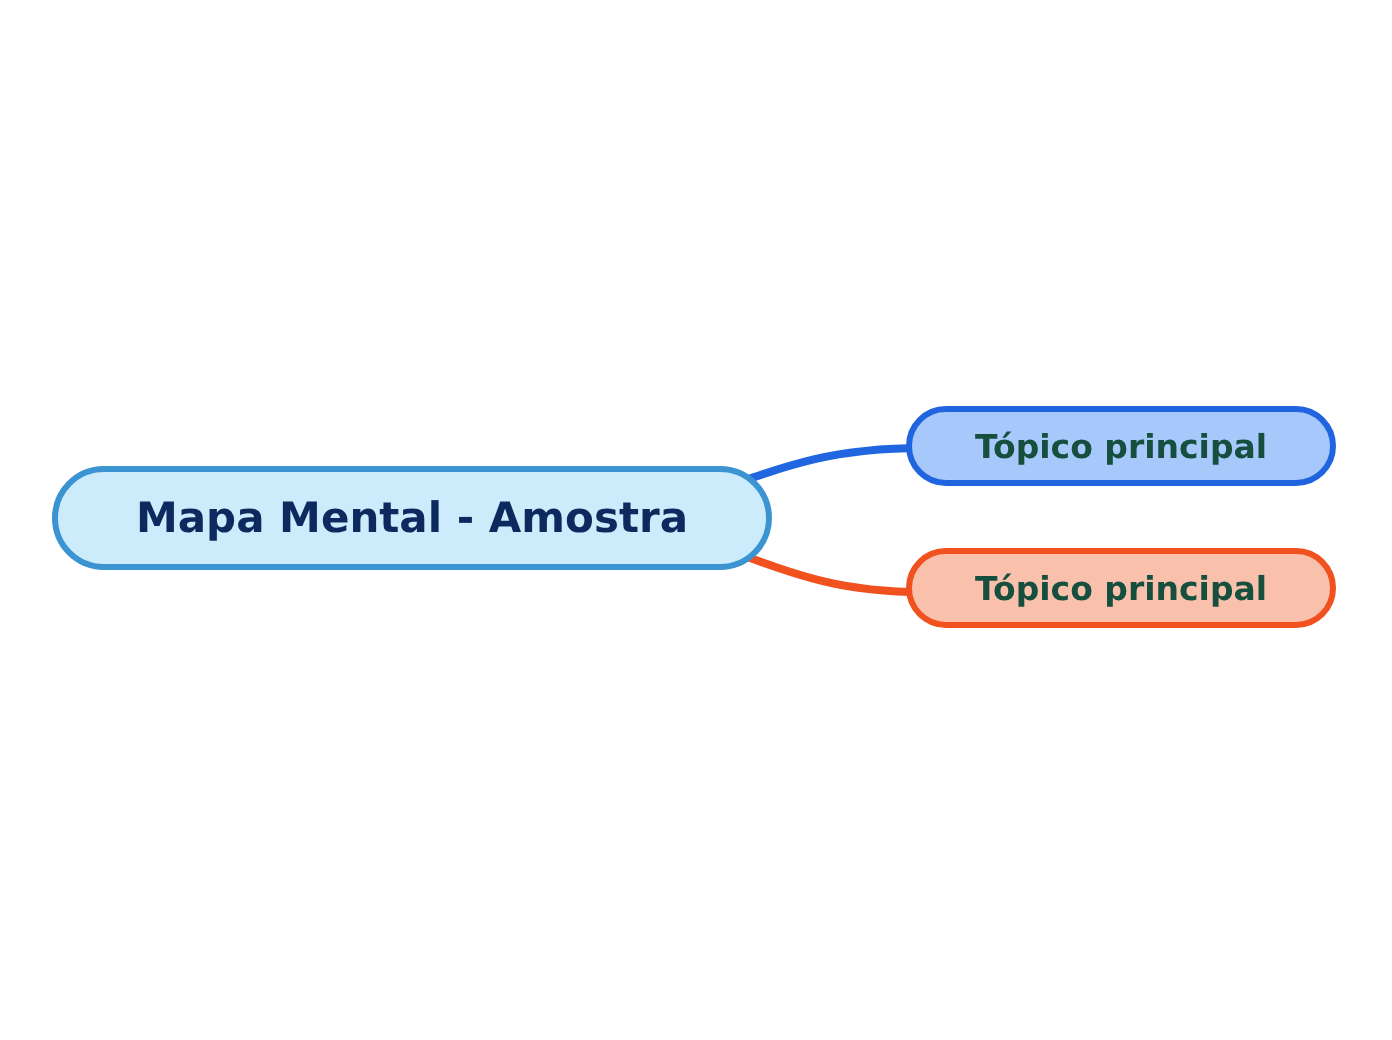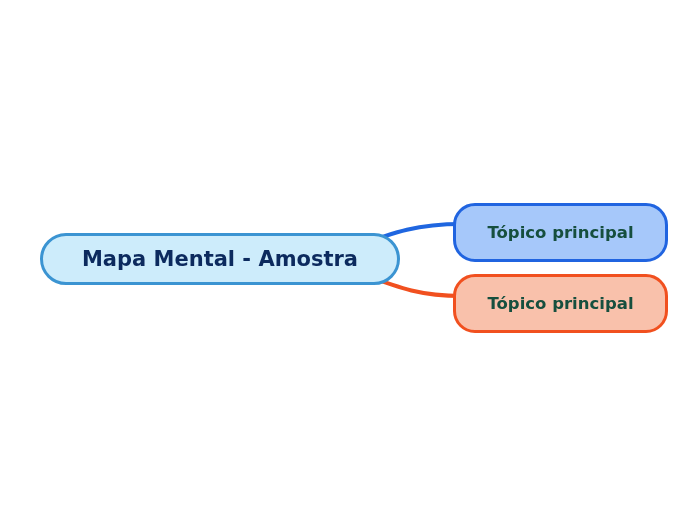--- a/index.html
+++ b/index.html
@@ -33,33 +33,33 @@
     box-sizing: border-box;
     display: flex;
     align-items: center;
     justify-content: center;
     border-style: solid;
     z-index: 2;
     cursor: pointer;
     white-space: nowrap;
   }
   .node-root {
-    left: 40px;
+    left: 26px;
     top: 233px;
     width: 360px;
     height: 52px;
     border-width: 3px;
     border-radius: 26px;
     font-size: 21px;
     font-weight: bold;
   }
   .node-child {
     left: 453px;
     width: 215px;
-    height: 59px;
+    height: 40px;
     border-width: 3px;
     border-radius: 22px;
     font-size: 16.5px;
     font-weight: bold;
   }
   .node-child-top { top: 203px; }
   .node-child-bottom { top: 274px; }
   .node-label {
     pointer-events: none;
   }

